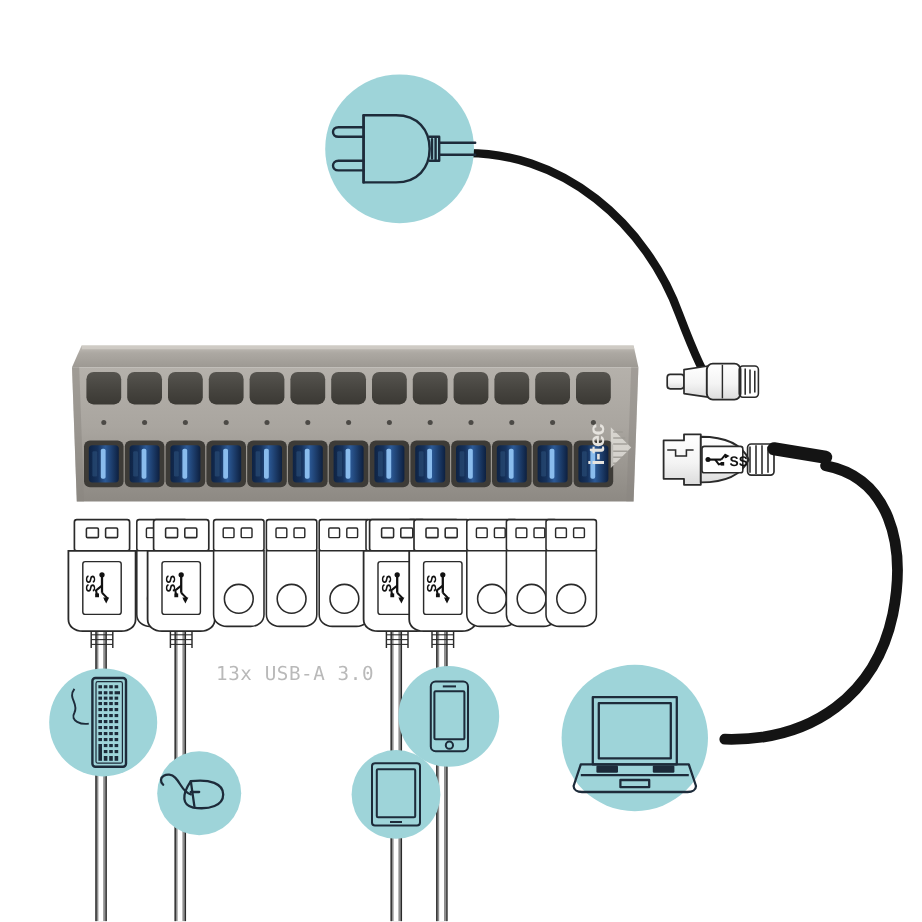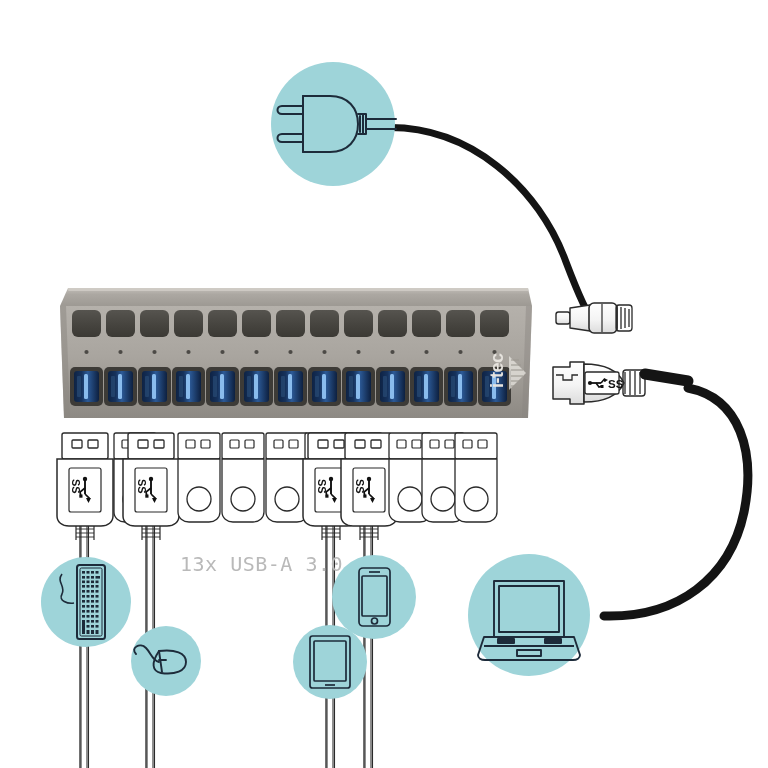--- a/index.html
+++ b/index.html
@@ -563,15 +563,15 @@
         <path d="M 517 650 L 541 650 L 541 656 L 517 656 Z"></path>
       </g>
       <g fill="#1d2b3a">
         <rect x="497" y="638" width="18" height="6" rx="1"></rect>
         <rect x="544" y="638" width="18" height="6" rx="1"></rect>
       </g>
     </g>
 
   </svg>
 
-  <div class="lbl" style="left:180px; top:552px; font-size:20px; color:#b9b9b9;">13x USB-A 3.0</div>
+  <div class="lbl" style="left:180px; top:552px; font-size:16px; color:#b9b9b9;">13x USB-A 3.0</div>
 
 </div>
 
 </body></html>

